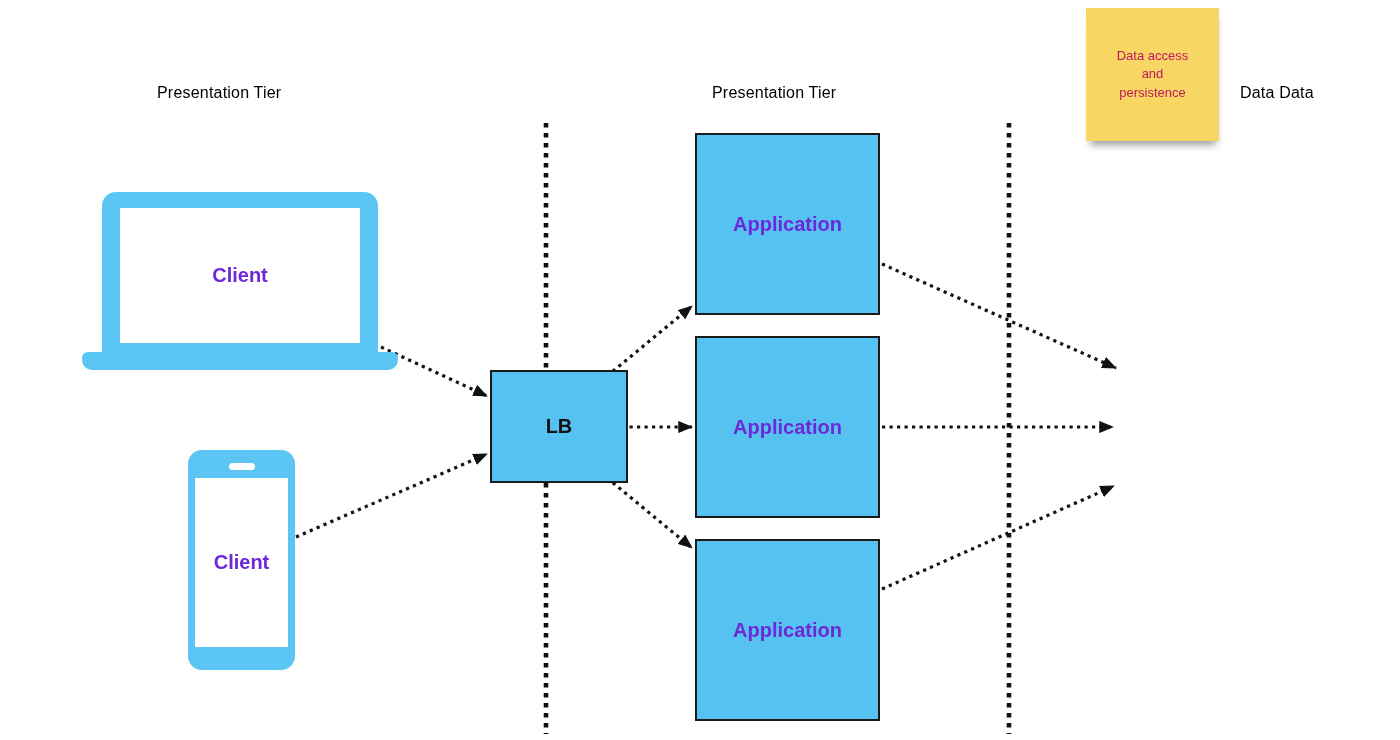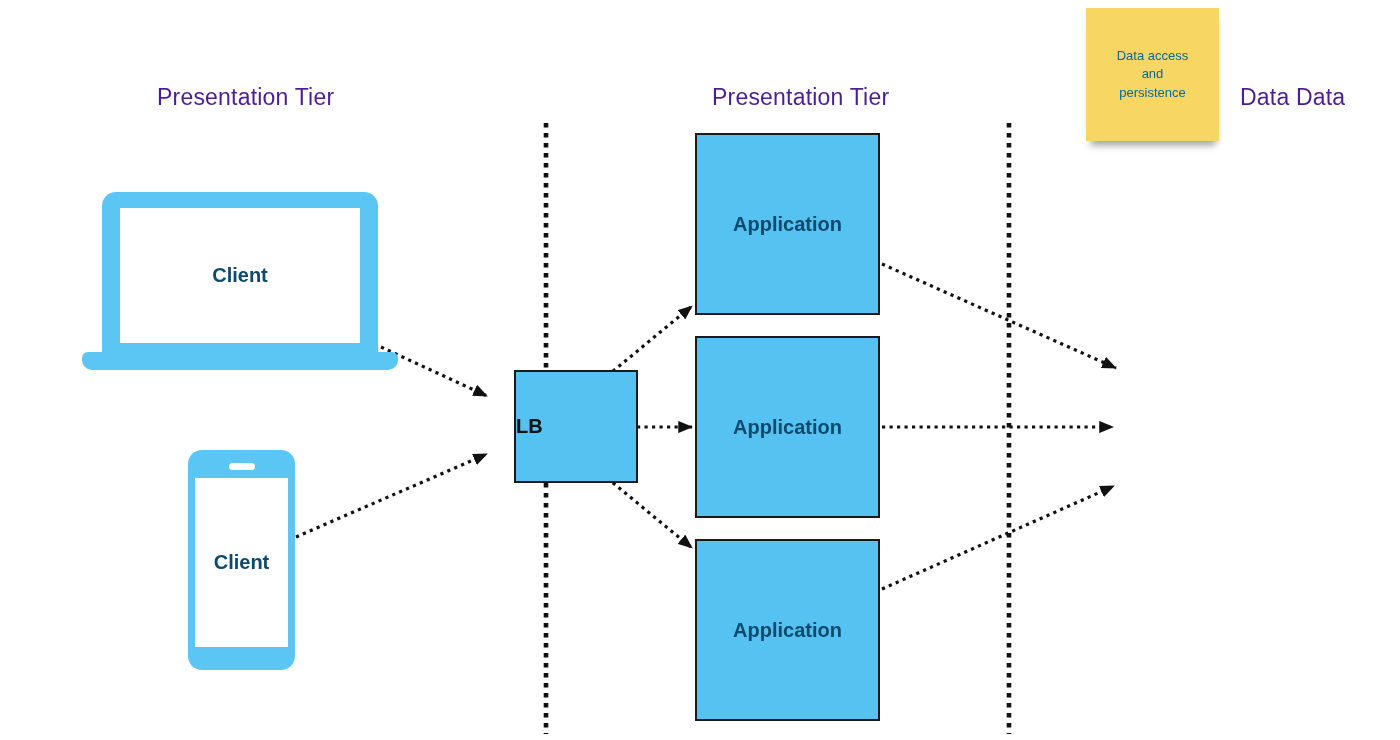--- a/index.html
+++ b/index.html
@@ -6,51 +6,51 @@
   .canvas{
     position:relative;width:1400px;height:740px;background:#ffffff;
     font-family:"Liberation Sans",sans-serif;overflow:hidden;
   }
   .connectors{position:absolute;left:0;top:0;width:1400px;height:740px;}
 
   
   .sticky{
     position:absolute;top:8px;width:133px;height:133px;background:#F8D664;
     display:flex;align-items:center;justify-content:center;text-align:center;
-    font-size:13px;line-height:1.4;color:#0369a1;padding:6px;box-sizing:border-box;
+    font-size:13px;line-height:1.4;color:#be185d;padding:6px;box-sizing:border-box;
     white-space:pre-line;
     box-shadow:0 9px 7px -4px rgba(0,0,0,0.28), 4px 6px 6px -4px rgba(0,0,0,0.12);
   }
   .sticky-1{left:12px}.sticky-2{left:557px}.sticky-3{left:1086px}
 
   
-  .tier-label{position:absolute;top:84px;font-size:23px;color:#4c1d95;letter-spacing:0.2px;}
+  .tier-label{position:absolute;top:84px;font-size:16px;color:#000000;letter-spacing:0.2px;}
   .tier-label-1{left:157px}.tier-label-2{left:712px}.tier-label-3{left:1240px}
 
   
   .laptop{position:absolute;left:82px;top:192px;width:316px;height:178px;}
   .laptop-screen{position:absolute;left:20px;top:0;width:276px;height:161px;background:#5BC6F4;border-radius:14px 14px 0 0;}
   .laptop-display{position:absolute;left:18px;right:18px;top:16px;bottom:10px;background:#fff;
     display:flex;align-items:center;justify-content:center;}
   .laptop-base{position:absolute;left:0;top:160px;width:316px;height:18px;background:#5BC6F4;border-radius:6px 6px 10px 10px;}
 
   
   .phone{position:absolute;left:188px;top:450px;width:107px;height:220px;background:#5BC6F4;border-radius:14px;}
   .phone-speaker{position:absolute;left:50%;transform:translateX(-50%);top:13px;width:26px;height:7px;border-radius:4px;background:#fff;}
   .phone-screen{position:absolute;left:7px;right:7px;top:28px;bottom:23px;background:#fff;
     display:flex;align-items:center;justify-content:center;}
 
-  .node-label{font-size:20px;font-weight:700;color:#0c4a6e;}
+  .node-label{font-size:20px;font-weight:700;color:#6d28d9;}
 
   
   .lb-box{
-    position:absolute;left:490px;top:370px;width:124px;height:113px;background:#56C2F1;
+    position:absolute;left:490px;top:370px;width:138px;height:113px;background:#56C2F1;
     border:2px solid #1a1a1a;box-sizing:border-box;
-    display:flex;align-items:center;justify-content:flex-start;
-    font-size:20px;font-weight:600;color:#111;margin-left:24px;
+    display:flex;align-items:center;justify-content:center;
+    font-size:20px;font-weight:600;color:#111;
   }
 
   
   .app-box{
     position:absolute;left:695px;width:185px;height:182px;background:#56C2F1;
     border:2px solid #1a1a1a;box-sizing:border-box;
     display:flex;align-items:center;justify-content:center;
   }
   .app-1{top:133px}.app-2{top:336px}.app-3{top:539px}
 

